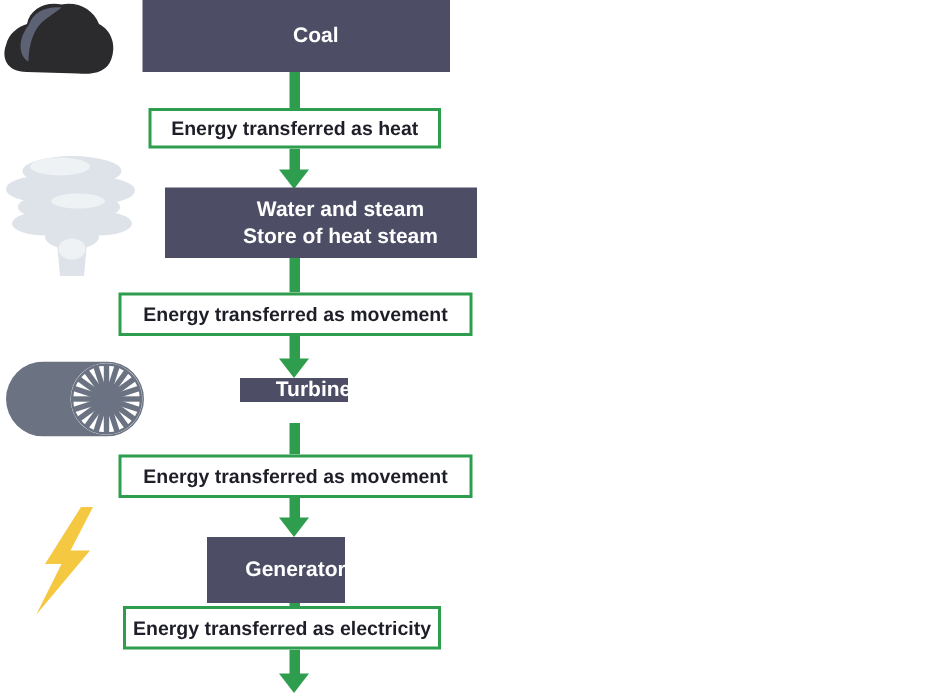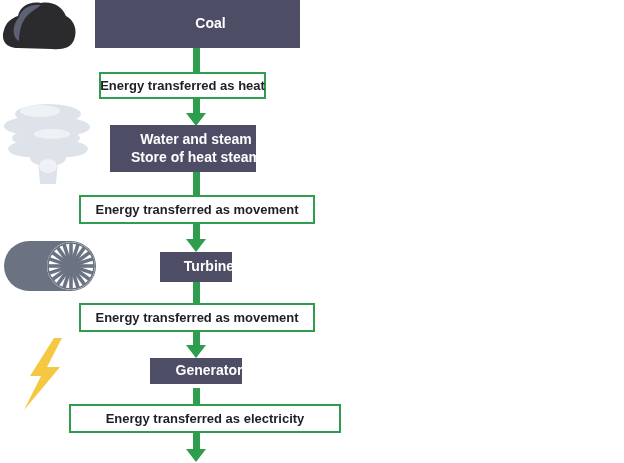--- a/index.html
+++ b/index.html
@@ -201,44 +201,44 @@
       <path d="M38 2 L14 40 L25 40 L8 74 L44 31 L31 31 L46 2 Z" fill="#f5c842"></path>
     </svg>
   </div>
 
   <div class="store-box" style="left:95px; top:0px; width:205px; height:48px; font-size:14px;">
     <div>
       <span class="line">Coal</span>
     </div>
   </div>
 
-  <div class="store-box" style="left:110px; top:125px; width:146px; height:47px; font-size:14px;">
+  <div class="store-box" style="left:110px; top:125px; width:208px; height:47px; font-size:14px;">
     <div>
       <span class="line">Water and steam</span>
       <span class="line">Store of heat steam</span>
     </div>
   </div>
 
-  <div class="store-box" style="left:160px; top:252px; width:72px; height:30px; font-size:14px;">
+  <div class="store-box" style="left:160px; top:252px; width:72px; height:16px; font-size:14px;">
     <span class="line">Turbine</span>
   </div>
 
-  <div class="store-box" style="left:150px; top:358px; width:92px; height:26px; font-size:14px;">
+  <div class="store-box" style="left:138px; top:358px; width:92px; height:44px; font-size:14px;">
     <span class="line">Generator</span>
   </div>
 
-  <div class="transfer-box" style="left:99px; top:72px; width:167px; height:27px;">
+  <div class="transfer-box" style="left:99px; top:72px; width:195px; height:27px;">
     <span>Energy transferred as heat</span>
   </div>
 
   <div class="transfer-box" style="left:79px; top:195px; width:236px; height:29px;">
     <span>Energy transferred as movement</span>
   </div>
 
   <div class="transfer-box" style="left:79px; top:303px; width:236px; height:29px;">
     <span>Energy transferred as movement</span>
   </div>
 
-  <div class="transfer-box" style="left:69px; top:404px; width:272px; height:29px;">
+  <div class="transfer-box" style="left:82px; top:404px; width:212px; height:29px;">
     <span>Energy transferred as electricity</span>
   </div>
 
 </div>
 
 </body></html>

